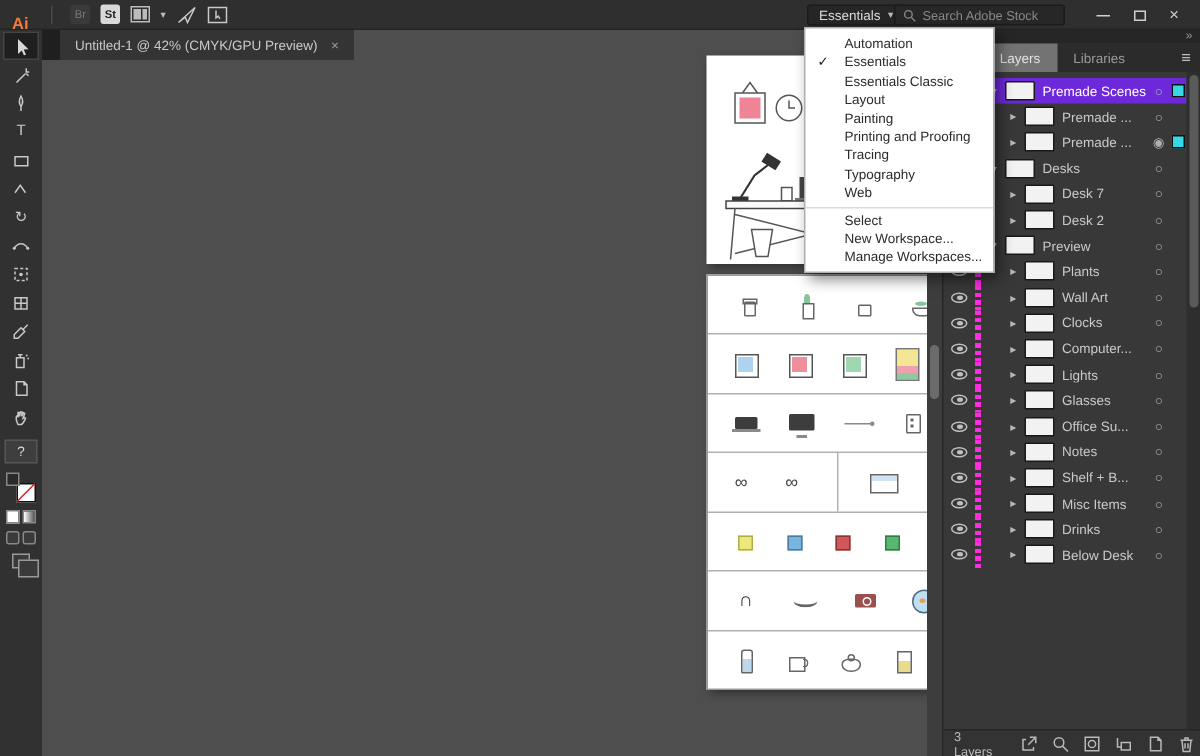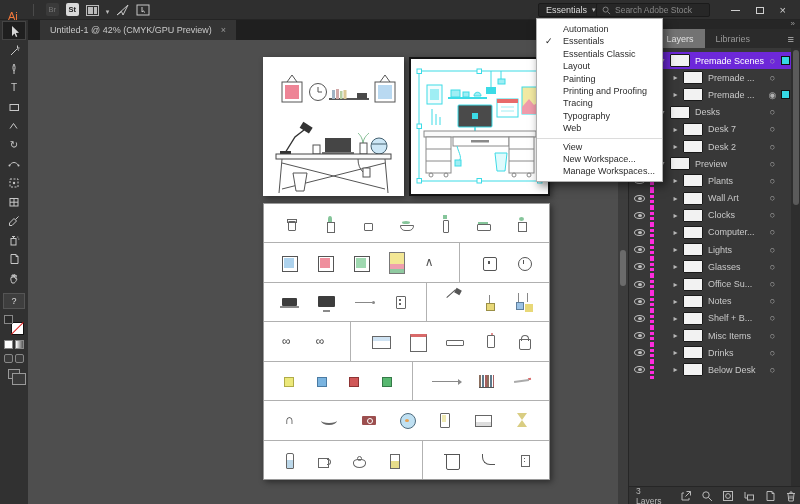--- a/index.html
+++ b/index.html
@@ -2,24 +2,24 @@
 <html><head>
 <meta charset="utf-8">
 <style>
 *{margin:0;padding:0;box-sizing:border-box}
 html,body{width:800px;height:504px;overflow:hidden}
 body{font-family:"Liberation Sans",sans-serif;background:#4e4e4e;position:relative;color:#ccc}
 .app{position:absolute;inset:0;display:flex;flex-direction:column}
 
 
 .menubar{height:20px;background:#2f2f2f;display:flex;align-items:center;font-size:9.5px;color:#d6d6d6;position:relative;flex:0 0 auto;border-bottom:1px solid #242424}
-.ailogo{color:#f4793b;font-weight:normal;font-size:11px;margin:12px 9px 0 8px}
+.ailogo{color:#f4793b;font-weight:bold;font-size:11px;margin:12px 9px 0 8px}
 .mitem{padding:0 7px;cursor:default}
 .msep{width:1px;height:12px;background:#4a4a4a;margin:0 6px}
-.mb-icons{display:flex;align-items:flex-end;gap:7px;margin-left:6px}
+.mb-icons{display:flex;align-items:center;gap:7px;margin-left:6px}
 .sqicon{width:13px;height:13px;font-size:7.5px;display:flex;align-items:center;justify-content:center;border-radius:2px}
 .br{background:#3a3a3a;color:#777}
 .st{background:#d9d9d9;color:#222;font-weight:bold}
 .grid-ic{width:13px;height:11px;border:1px solid #bbb;display:grid;grid-template-columns:5px 1fr;gap:1px;padding:1px}
 .grid-ic i{background:#bbb}
 .chev{font-size:7px;color:#bbb}
 .ws-btn{position:absolute;left:538px;top:3px;height:14px;background:#262626;border:1px solid #1b1b1b;border-radius:2px;color:#ddd;font-size:9px;display:flex;align-items:center;gap:5px;padding:0 7px}
 .searchbox{position:absolute;left:596px;top:3px;width:114px;height:14px;background:#272727;border:1px solid #1b1b1b;border-radius:2px;display:flex;align-items:center;gap:4px;padding:0 5px;color:#8a8a8a;font-size:8.5px;white-space:nowrap;overflow:hidden}
 .winctl{position:absolute;right:14px;top:0;height:20px;display:flex;align-items:center;gap:16px;color:#cfcfcf}
 .wmin{width:9px;border-bottom:1px solid #cfcfcf;height:1px}
@@ -37,21 +37,21 @@
 .fs-stroke{position:absolute;right:0;bottom:0;width:13px;height:13px;background:#fff;border:1px solid #111}
 .fs-stroke::after{content:"";position:absolute;left:-1px;top:11px;width:17px;height:1px;background:#d22;transform:rotate(-45deg);transform-origin:0 0}
 .fs-fill{position:absolute;left:0;top:0;width:9px;height:9px;background:#2a2a2a;border:1px solid #888}
 .minirow{display:flex;gap:2px;margin-top:5px}
 .mini{width:9px;height:9px;border:1px solid #888;background:#fff}
 .mini.grad{background:linear-gradient(90deg,#fff,#555)}
 .mini.mode{background:#3a3a3a;border-radius:2px}
 .screenmode{width:12px;height:10px;border:1px solid #999;position:relative;margin-top:6px;background:#3a3a3a}
 .screenmode::after{content:"";position:absolute;left:3px;top:3px;width:12px;height:10px;border:1px solid #999;background:#3a3a3a}
 
-.center{flex:1;display:flex;flex-direction:column;min-width:0}
+.center{flex:1;display:flex;min-width:0}
 .tabstrip{height:20px;background:#1f1f1f;display:flex;align-items:stretch;flex:0 0 auto}
 .doctab{margin-left:12px;background:#343434;color:#c9c9c9;font-size:9px;display:flex;align-items:center;gap:9px;padding:0 10px}
 .doctab .x{color:#999;font-size:9px}
 
 
 .canvas{flex:1;position:relative;background:#4e4e4e;overflow:hidden}
 .artboard{position:absolute;background:#fff;box-shadow:2px 2px 6px rgba(0,0,0,.45)}
 #ab1{left:235px;top:17px;width:141px;height:139px}
 #ab2{left:381px;top:17px;width:141px;height:139px;border:2px solid #141414}
 #sheet{left:235px;top:163px;width:287px;height:277px;display:flex;flex-direction:column;border:1px solid #9a9a9a}
@@ -800,21 +800,21 @@
     </div>
 
     <div class="wmi">
       
       <span>Web</span>
     </div>
 
 
     <div class="wmi sep">
       
-      <span>View</span>
+      <span>Select</span>
     </div>
 
 
     <div class="wmi">
       
       <span>New Workspace...</span>
     </div>
 
     <div class="wmi">
       

